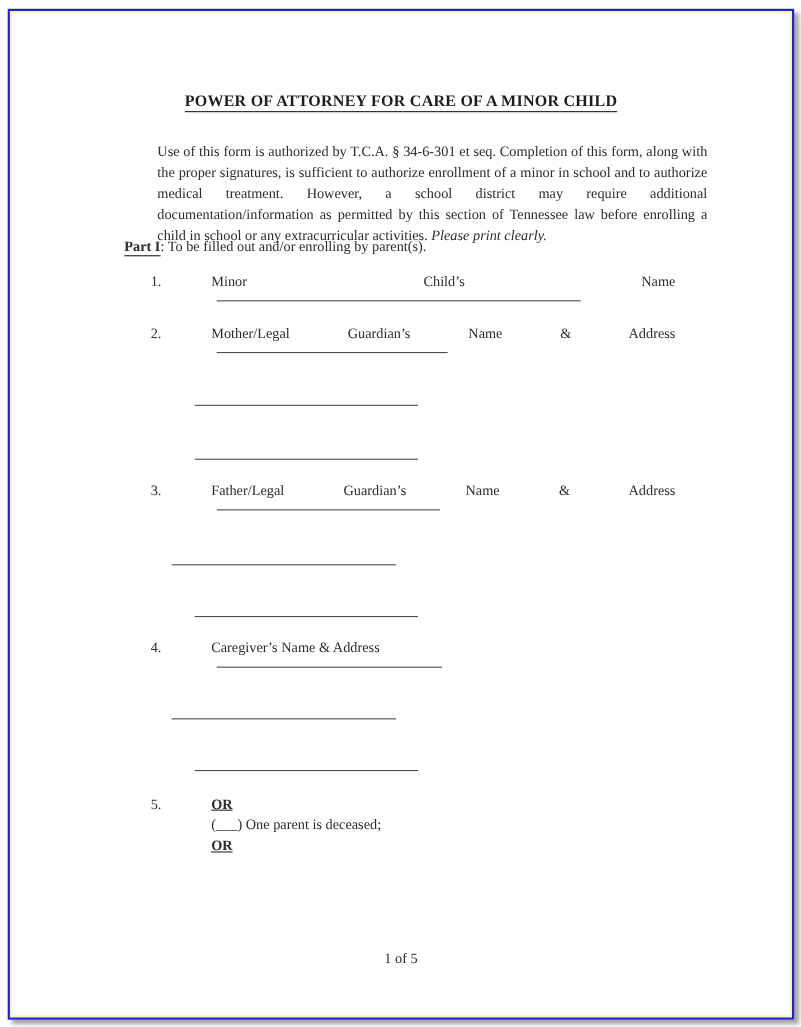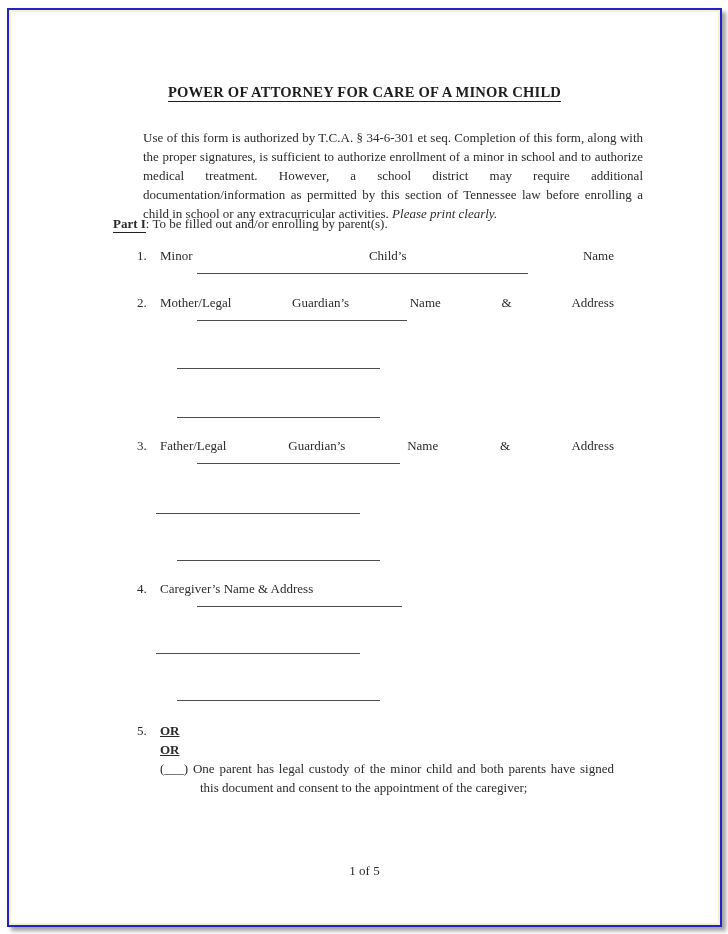--- a/index.html
+++ b/index.html
@@ -66,21 +66,21 @@
     left: 128px;
     width: 477px;
   }
   #item1 { top: 236px; }
   #item2 { top: 283px; }
   #item3 { top: 426px; }
   #item4 { top: 569px; }
   #item5 { top: 711px; }
   .row { display: flex; align-items: flex-start; }
   .num { flex: 0 0 23px; }
-  .label { flex: 1; min-width: 0; }
+  .label { flex: 1; min-width: 0; margin-left: 32px; }
   .spread { text-align: justify; text-align-last: justify; }
   .fill {
     height: 0;
     border-bottom: 1px solid #4e4e4e;
   }
   #item1 .l1 { margin: 8px 0 0 60px; width: 331px; }
   #item2 .l1 { margin: 8px 0 0 60px; width: 210px; }
   #item2 .l2 { margin: 47px 0 0 40px; width: 203px; }
   #item2 .l3 { margin: 48px 0 0 40px; width: 203px; }
   #item3 .l1 { margin: 8px 0 0 60px; width: 203px; }
@@ -148,21 +148,21 @@
     <div class="fill l1"></div>
     <div class="fill l2"></div>
     <div class="fill l3"></div>
   </div>
 
   <div class="item" id="item5">
     <div class="row">
       <span class="num">5.</span>
       <div class="label">
         <div class="or">OR</div>
+        <div class="opt"><span>(___)</span> <span>One parent is deceased;</span></div>
         <div class="or">OR</div>
-        <div class="opt j hang"><span>(___)</span> <span>One parent has legal custody of the minor child and both parents have signed this document and consent to the appointment of the caregiver;</span></div>
       </div>
     </div>
   </div>
 
   <p class="footer">1 of 5</p>
 
 </div>
 
 </body></html>

